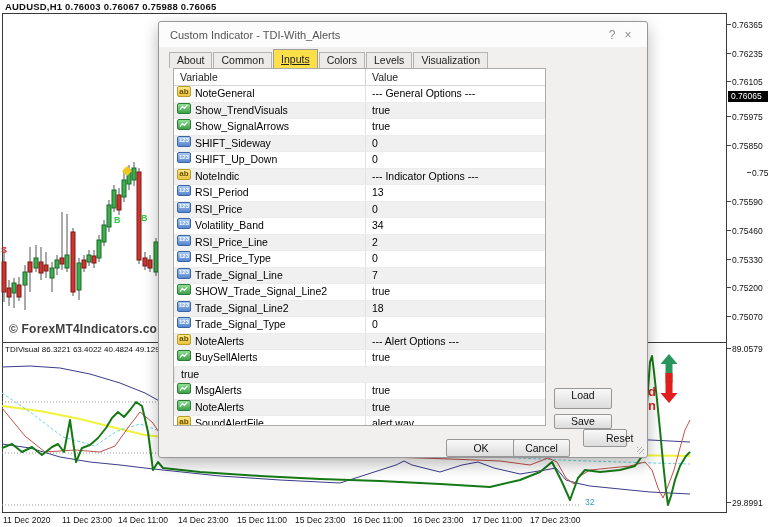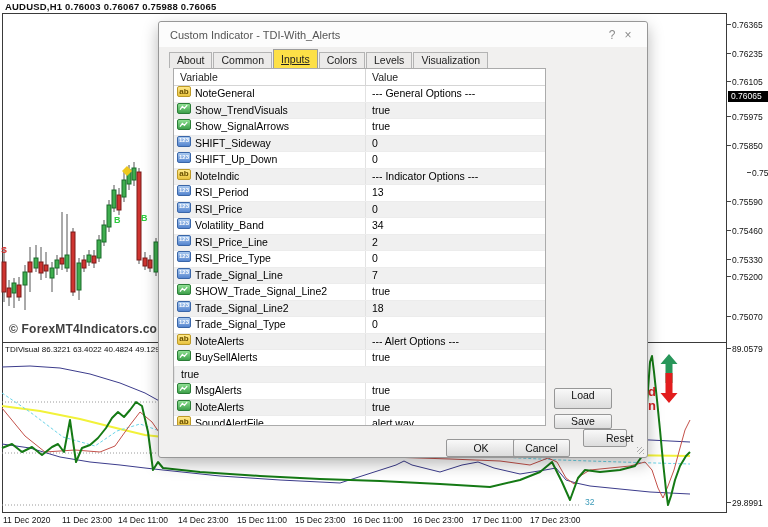--- a/index.html
+++ b/index.html
@@ -160,21 +160,21 @@
   <div id="price-scale">
       <div class="ps" style="top: 20px;">0.76365</div>
       <div class="ps" style="top: 49px;">0.76235</div>
       <div class="ps" style="top: 77px;">0.76105</div>
       <div class="ps" style="top: 112px;">0.75975</div>
       <div class="ps" style="top: 141px;">0.75850</div>
       <div class="ps" style="top: 168px; margin-left: 20px;">0.75720</div>
       <div class="ps" style="top: 197px;">0.75590</div>
       <div class="ps" style="top: 226px;">0.75460</div>
       <div class="ps" style="top: 255px;">0.75330</div>
-      <div class="ps" style="top: 272px;">0.75200</div>
+      <div class="ps" style="top: 283px;">0.75200</div>
       <div class="ps" style="top: 312px;">0.75070</div>
       <div class="ps" style="top: 344px;">89.0579</div>
       <div class="ps" style="top: 498px;">29.8991</div>
     </div>
   <div class="ps-cur">0.76065</div>
   <div class="level-label">32</div>
 
   <div id="time-axis">
       <div class="tl" style="left: 3px;">11 Dec 2020</div>
       <div class="tl" style="left: 62px;">11 Dec 23:00</div>

